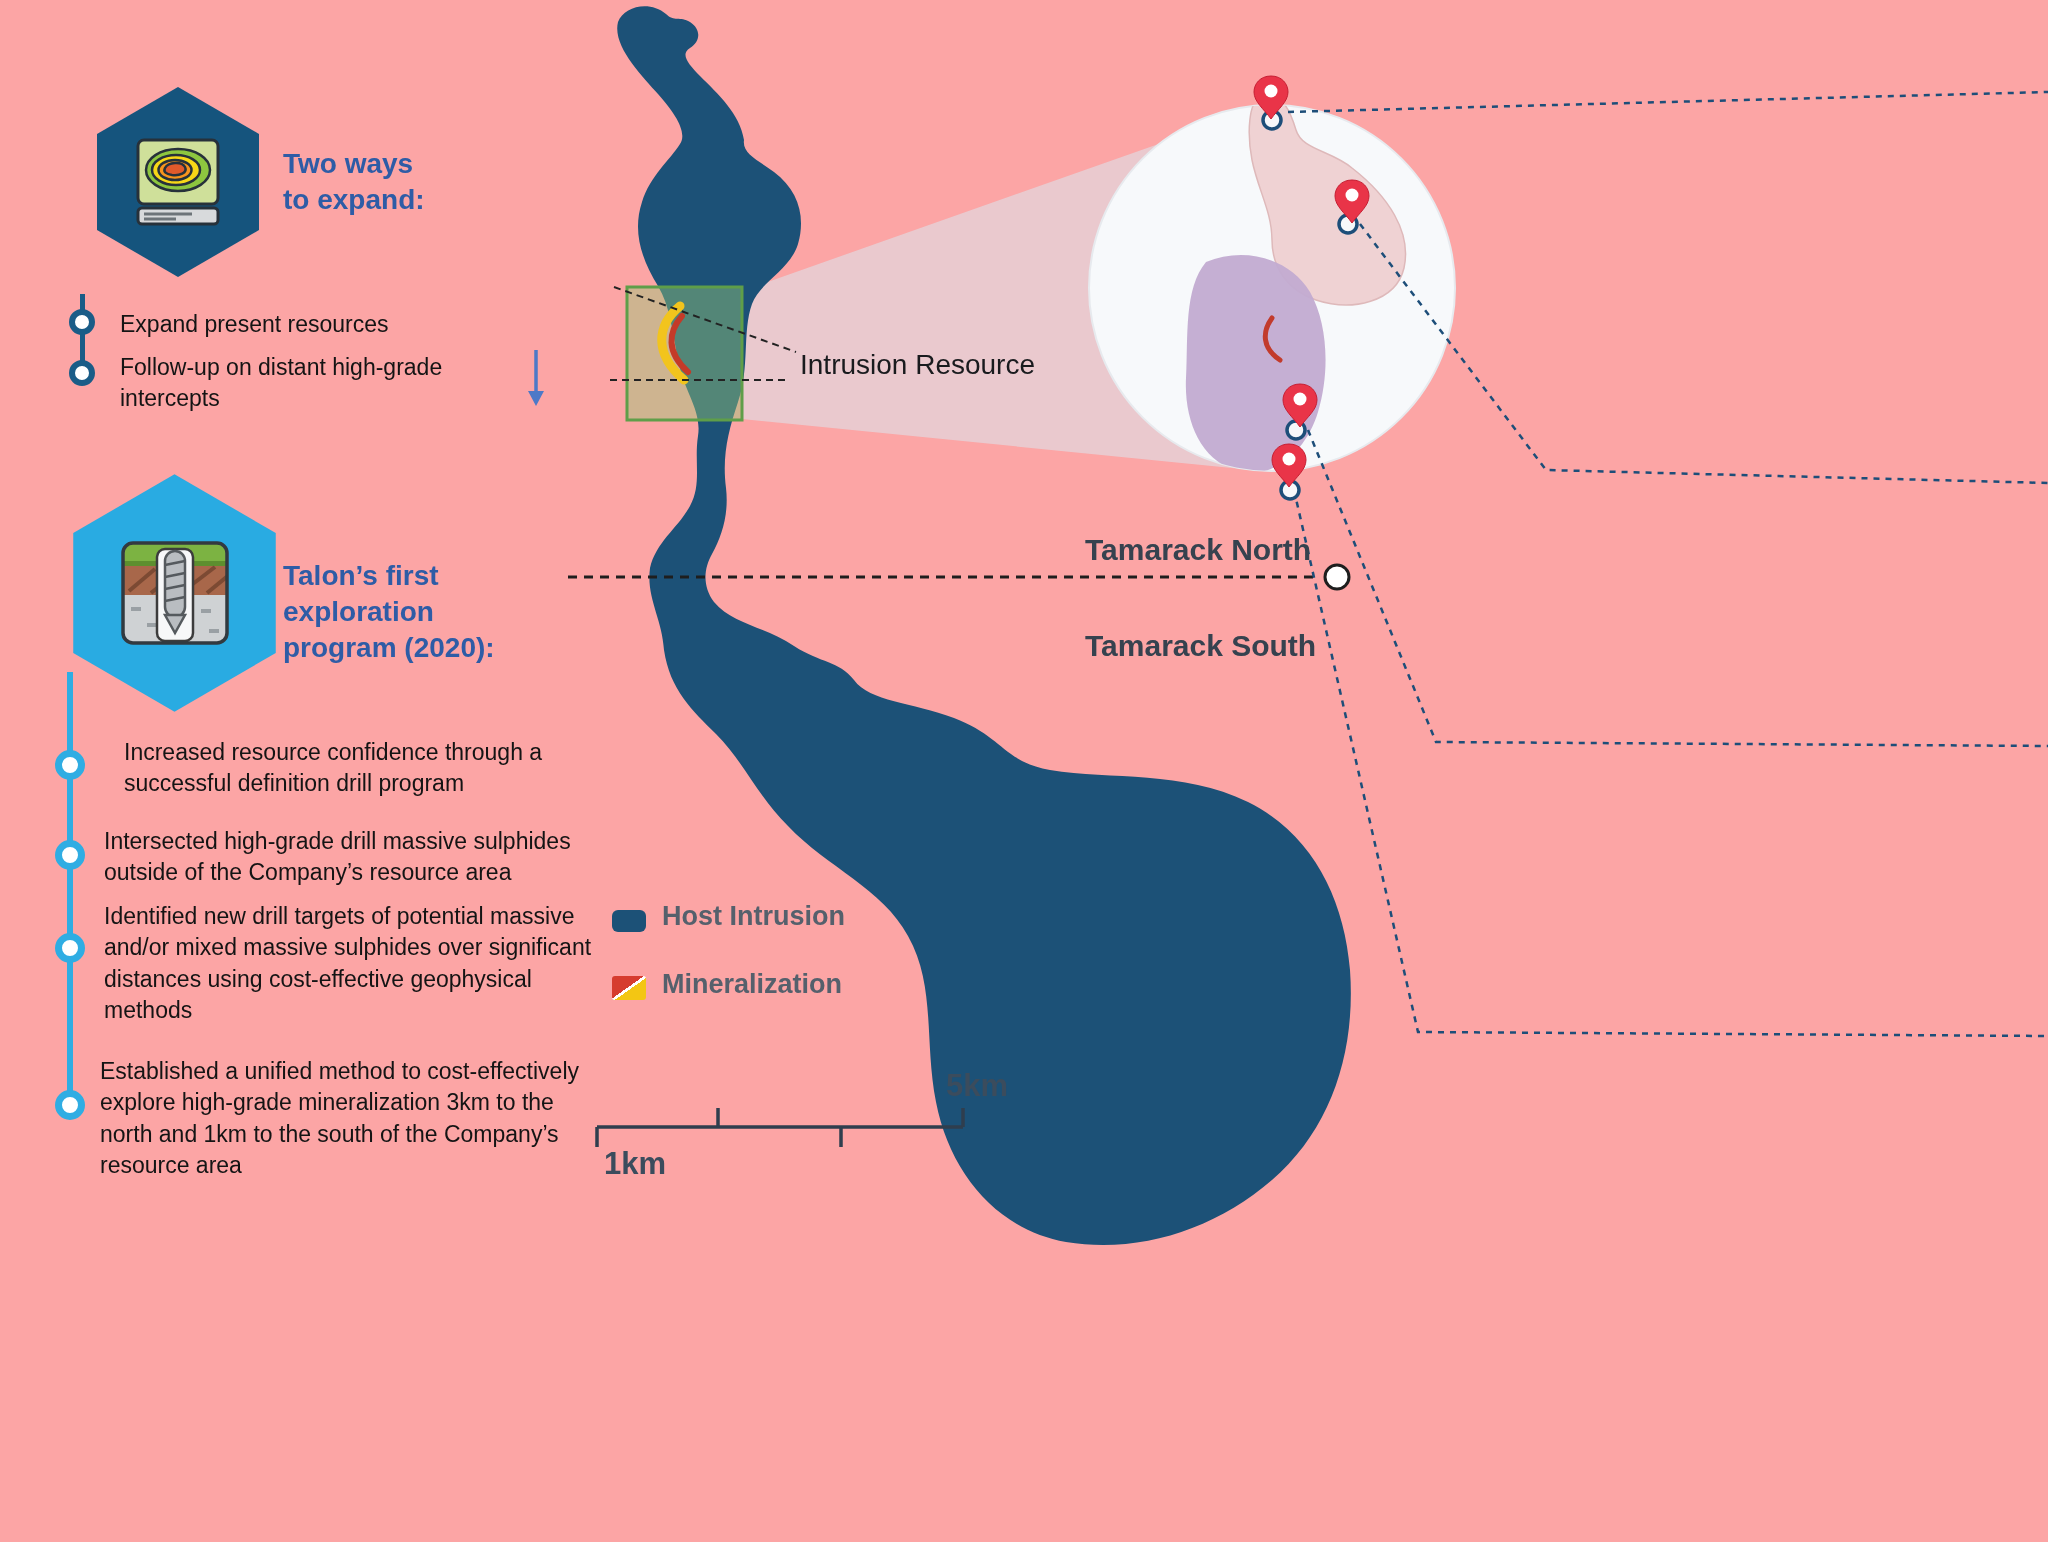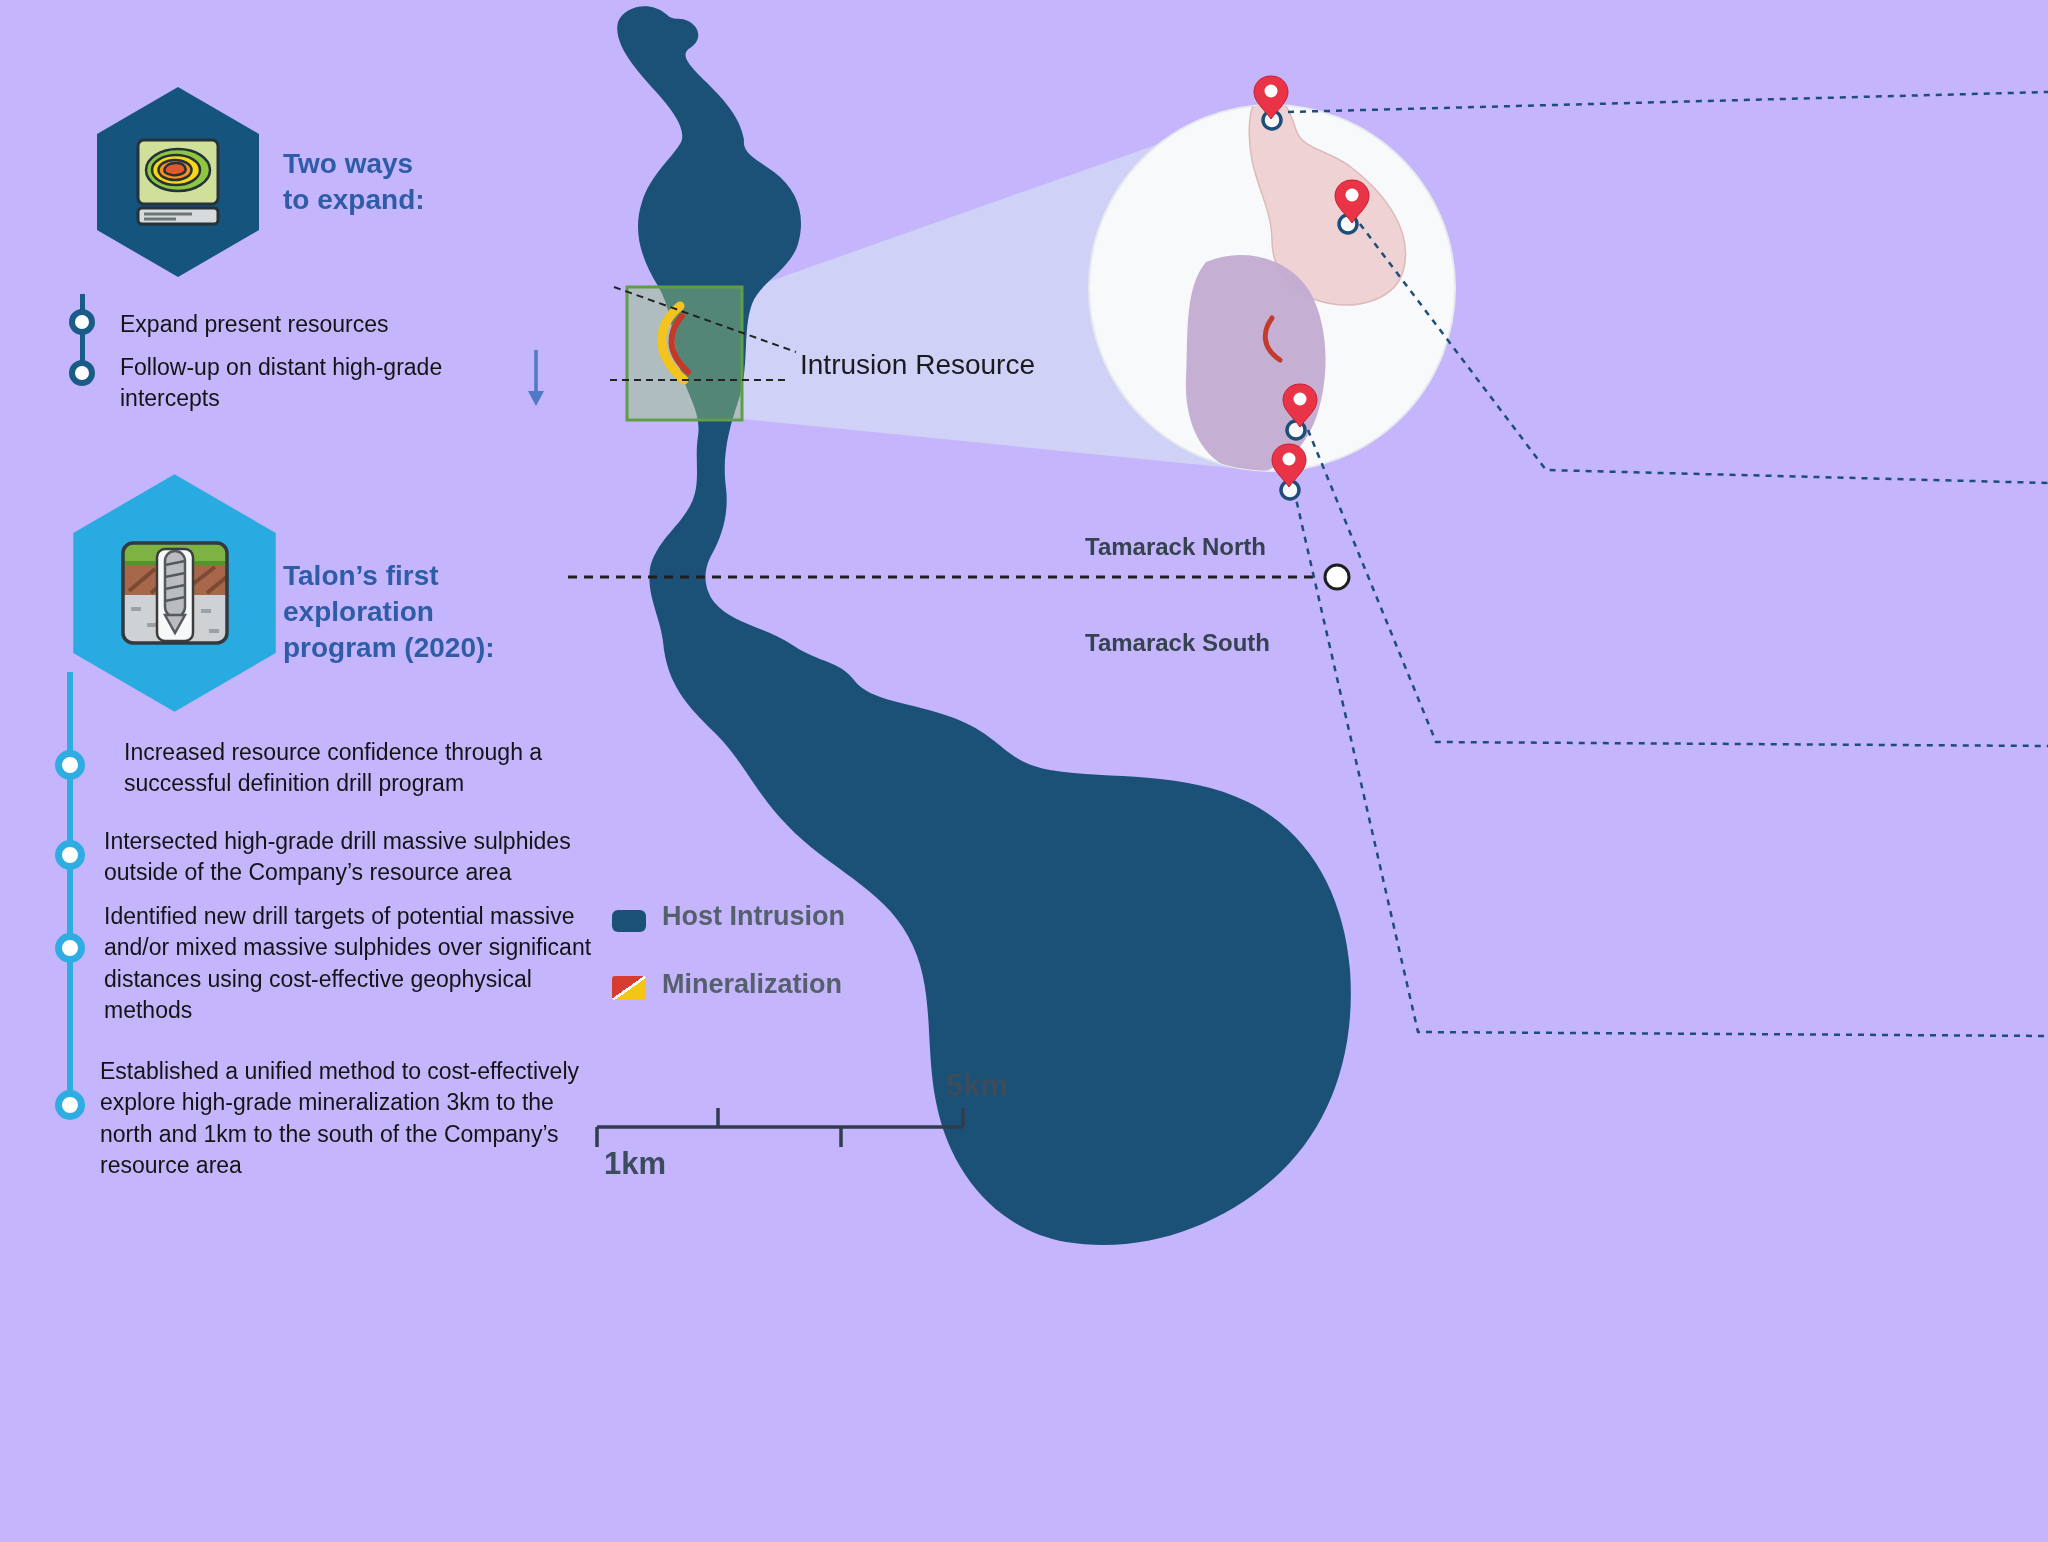--- a/index.html
+++ b/index.html
@@ -1,38 +1,38 @@
 <!DOCTYPE html>
 <html><head>
 <meta charset="utf-8">
 <style>
   html,body { margin:0; padding:0; background:#e9eaec; }
   .canvas {
     position:relative; width:2048px; height:1542px; overflow:hidden;
-    background:#c4b5fd; font-family:"Liberation Sans", sans-serif;
+    background:#fca5a5; font-family:"Liberation Sans", sans-serif;
   }
   .abs { position:absolute; }
   svg.layer { position:absolute; left:0; top:0; }
   .hex {
     clip-path: polygon(50% 2.5%, 95% 26%, 95% 74%, 50% 97.5%, 5% 74%, 5% 26%);
     display:flex; align-items:center; justify-content:center;
   }
   .hex--dark  { background:#15547d; }
   .hex--light { background:#29abe2; }
   .heading {
     color:#2e5ca6; font-weight:bold; font-size:28px; line-height:1.28;
     white-space:pre-line;
   }
   .body-text { color:#141414; font-size:23px; line-height:1.36; }
   .bullet { border-radius:50%; background:#ffffff; box-sizing:content-box; }
   .bullet--dark  { width:14px; height:14px; border:6px solid #1a5c87; }
   .bullet--light { width:16px; height:16px; border:7px solid #2fade3; }
   .vline--dark  { width:5px; background:#1a5c87; }
   .vline--light { width:6px; background:#2fade3; }
-  .label-strong { color:#36424f; font-weight:bold; font-size:24px; }
+  .label-strong { color:#36424f; font-weight:bold; font-size:30px; }
   .resource-label { color:#191b1e; font-size:28px; }
   .legend-row { display:flex; align-items:flex-end; gap:16px; margin-bottom:12px;margin-top:37px; }
   .legend-label { color:#55606c; font-size:27px; font-weight:bold; }
   .swatch-intrusion { width:34px; height:22px; border-radius:6px; background:#1c5177; }
   .swatch-mineral {
     width:34px; height:24px; border-radius:3px;
     background:linear-gradient(to bottom right, #d63c2f 47%, #ffffff 47%, #ffffff 54%, #f3c613 54%);
   }
   .scale-label { color:#3b4c5d; font-size:31px; font-weight:bold; }
 </style>

